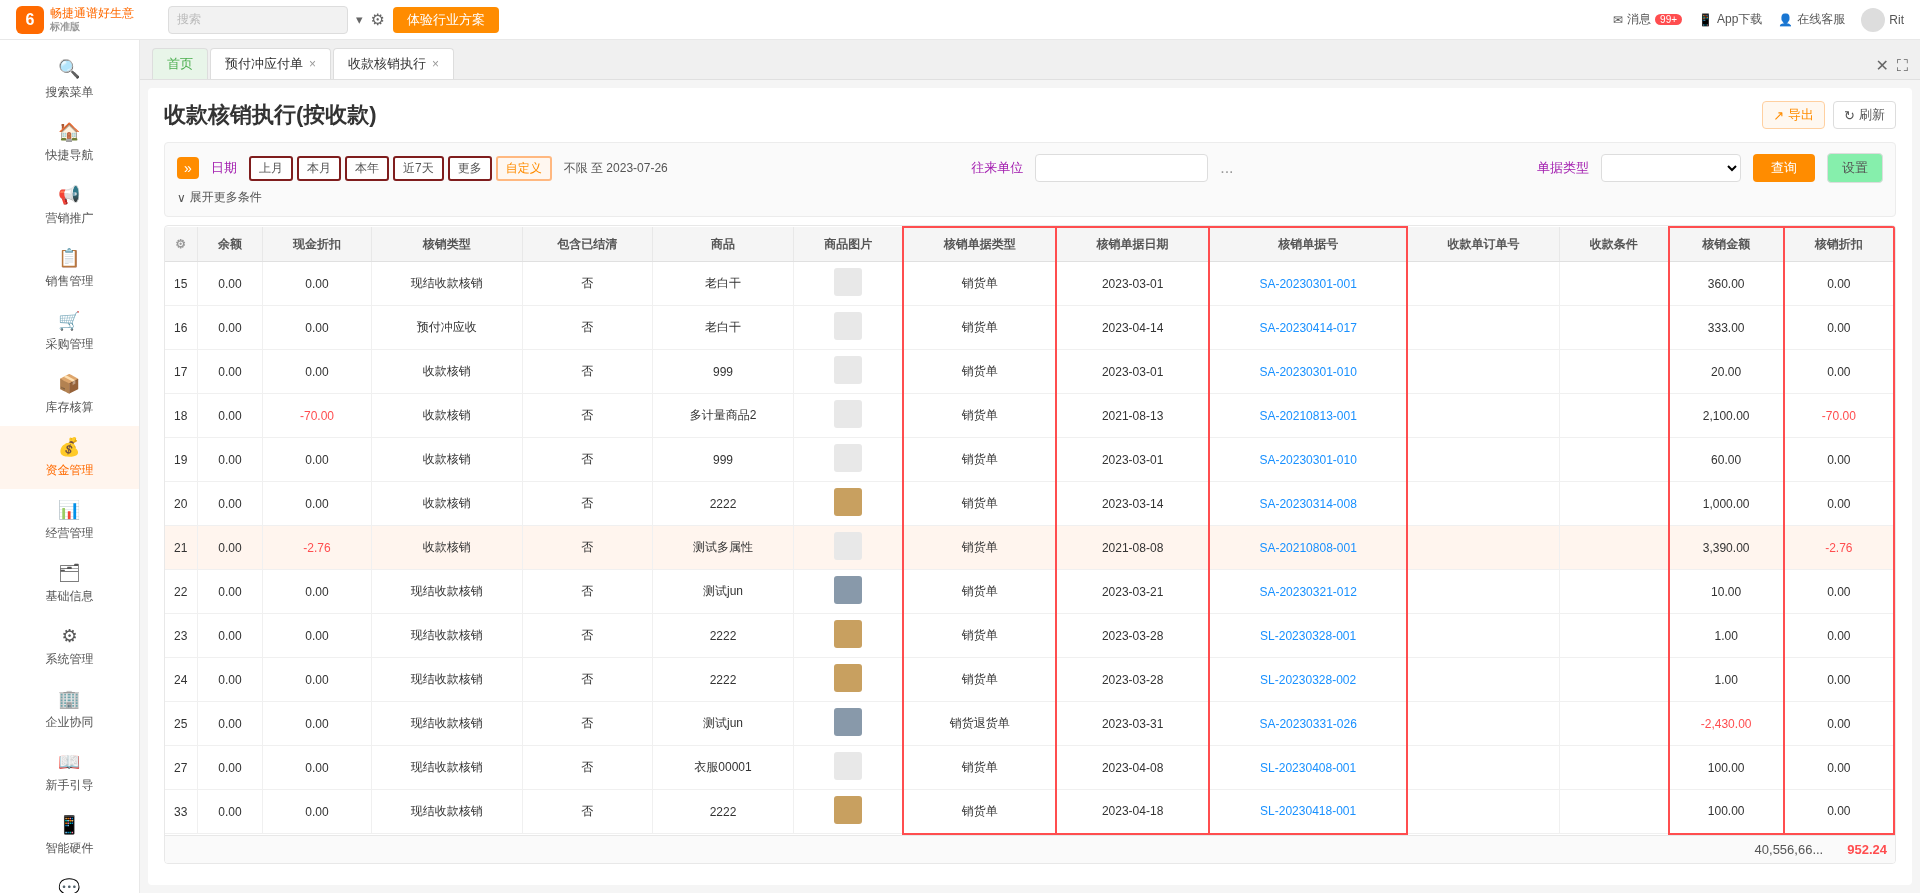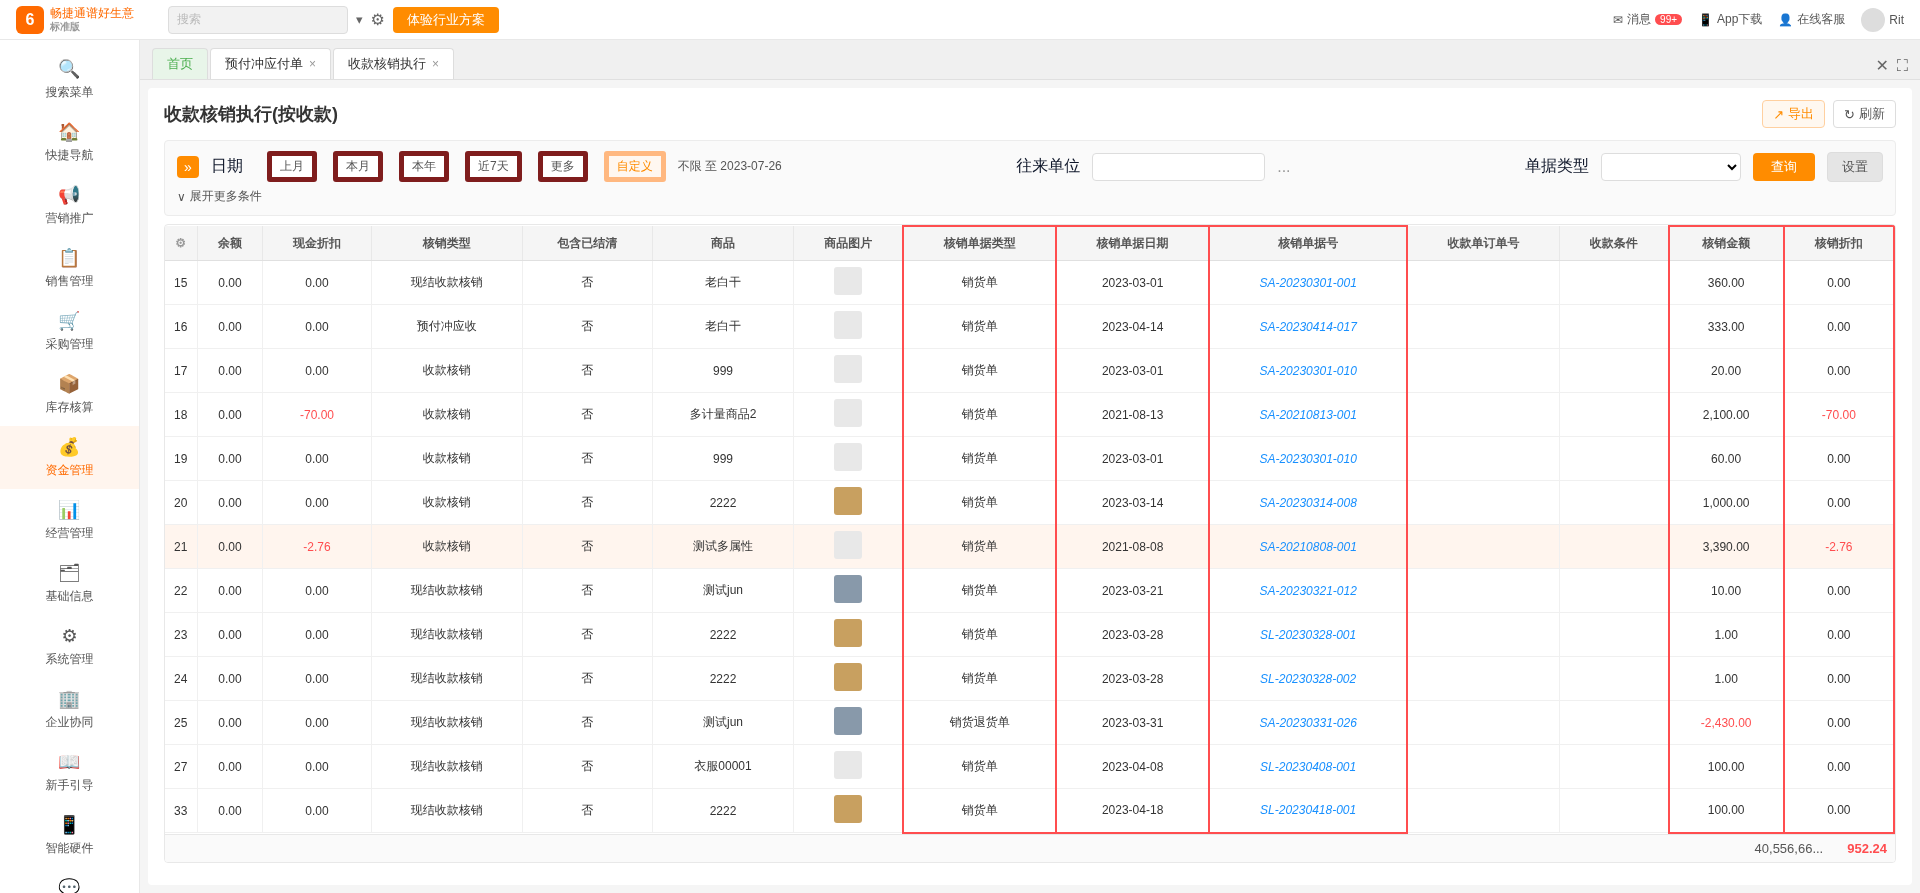--- a/index.html
+++ b/index.html
@@ -37,52 +37,52 @@
     .tab-item.active { background: #fff; border-bottom-color: #fff; color: #333; }
     .tab-item .tab-close { color: #999; font-size: 12px; cursor: pointer; }
     .tab-bar-right { margin-left: auto; display: flex; align-items: center; gap: 8px; color: #666; font-size: 16px; cursor: pointer; padding-bottom: 4px; }
 
     
     .page-content { flex: 1; background: #f5f5f5; overflow: auto; padding: 0; }
     .page-inner { background: #fff; margin: 8px; border-radius: 4px; padding: 12px 16px; min-height: calc(100% - 16px); }
 
     
     .page-title-row { display: flex; align-items: center; justify-content: space-between; margin-bottom: 12px; }
-    .page-title { font-size: 18px; font-weight: bold; color: #333; }
+    .page-title { font-size: 22px; font-weight: bold; color: #333; }
     .page-actions { display: flex; gap: 8px; }
     .btn-export { display: flex; align-items: center; gap: 4px; color: #ff8c00; cursor: pointer; font-size: 13px; border: 1px solid #ffd0a0; border-radius: 4px; padding: 4px 10px; background: #fff8f0; }
     .btn-refresh { display: flex; align-items: center; gap: 4px; color: #555; cursor: pointer; font-size: 13px; border: 1px solid #ddd; border-radius: 4px; padding: 4px 10px; background: #fff; }
 
     
     .filter-bar { background: #fafafa; border: 1px solid #ececec; border-radius: 4px; padding: 10px 12px; margin-bottom: 8px; }
     .filter-row { display: flex; align-items: center; gap: 12px; flex-wrap: wrap; }
     .filter-toggle-btn { background: #ff8c00; color: white; border: none; border-radius: 4px; width: 22px; height: 22px; cursor: pointer; display: flex; align-items: center; justify-content: center; font-size: 14px; flex-shrink: 0; }
-    .filter-label { color: #0f172a; font-size: 16px; white-space: nowrap; }
+    .filter-label { color: #a21caf; font-size: 13px; white-space: nowrap; }
     .filter-date-btns { display: flex; gap: 4px; }
-    .filter-date-btn { padding: 2px 8px; border: 5px solid #7f1d1d; border-radius: 3px; background: #fff; cursor: pointer; font-size: 12px; color: #555; margin-left: 12px; }
+    .filter-date-btn { padding: 2px 8px; border: 2px solid #7f1d1d; border-radius: 3px; background: #fff; cursor: pointer; font-size: 12px; color: #555; }
     .filter-date-btn.custom { background: #fff7f0; color: #ff8c00; border-color: #ffb880; }
     .filter-date-range { color: #555; font-size: 12px; display: flex; flex-direction: column; }
     .filter-separator { color: #ddd; }
     .filter-input { height: 28px; border: 1px solid #ddd; border-radius: 4px; padding: 0 8px; font-size: 12px; min-width: 160px; }
     .filter-dots { color: #999; font-size: 16px; cursor: pointer; }
     .filter-select { height: 28px; border: 1px solid #ddd; border-radius: 4px; padding: 0 8px; font-size: 12px; min-width: 140px; background: #fff; }
     .btn-query { background: #ff8c00; color: white; border: none; border-radius: 4px; padding: 5px 18px; cursor: pointer; font-size: 13px; }
-    .btn-settings { background: #e5e5e5; color: #555; border: 1px solid #ddd; border-radius: 4px; padding: 5px 14px; cursor: pointer; font-size: 13px; }
+    .btn-settings { background: #86efac; color: #555; border: 1px solid #ddd; border-radius: 4px; padding: 5px 14px; cursor: pointer; font-size: 13px; }
     .filter-expand { display: flex; align-items: center; gap: 4px; color: #555; font-size: 12px; cursor: pointer; margin: 6px 0 0 0; }
 
     
     .table-wrapper { overflow: auto; border: 1px solid #e8e8e8; border-radius: 4px; }
     table { width: 100%; border-collapse: collapse; font-size: 12px; min-width: 1600px; }
     thead tr { background: #f5f5f5; }
     th { padding: 8px 6px; text-align: center; border-bottom: 1px solid #e0e0e0; border-right: 1px solid #e8e8e8; color: #555; font-weight: 600; white-space: nowrap; }
     th:last-child { border-right: none; }
     td { padding: 6px 6px; text-align: center; border-bottom: 1px solid #f0f0f0; border-right: 1px solid #f0f0f0; color: #333; white-space: nowrap; }
     td:last-child { border-right: none; }
     tr.highlighted td { background: #fff5ee; }
-    .link-cell { color: #1890ff; cursor: pointer; text-decoration: none; font-style: italic; }
+    .link-cell { color: #1890ff; cursor: pointer; text-decoration: none; }
     .negative { color: #ff4d4f; }
     .img-thumb { width: 28px; height: 28px; background: #eee; border-radius: 3px; display: inline-flex; align-items: center; justify-content: center; color: #999; font-size: 10px; }
 
     
     .table-footer { display: flex; justify-content: flex-end; padding: 6px 8px; background: #fafafa; border-top: 1px solid #e8e8e8; gap: 24px; font-size: 13px; }
     .footer-item { display: flex; gap: 6px; }
     .footer-label { color: #555; }
     .footer-val { font-weight: bold; color: #ff4d4f; }
 
     

